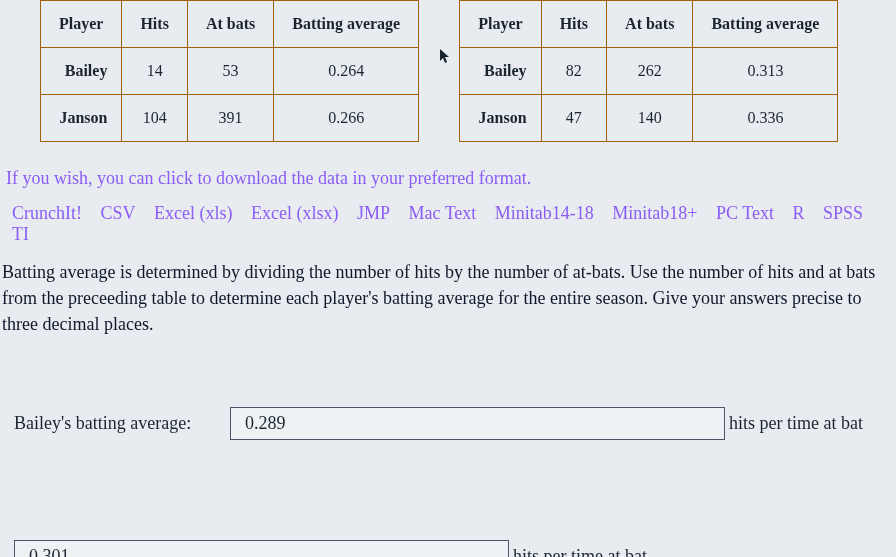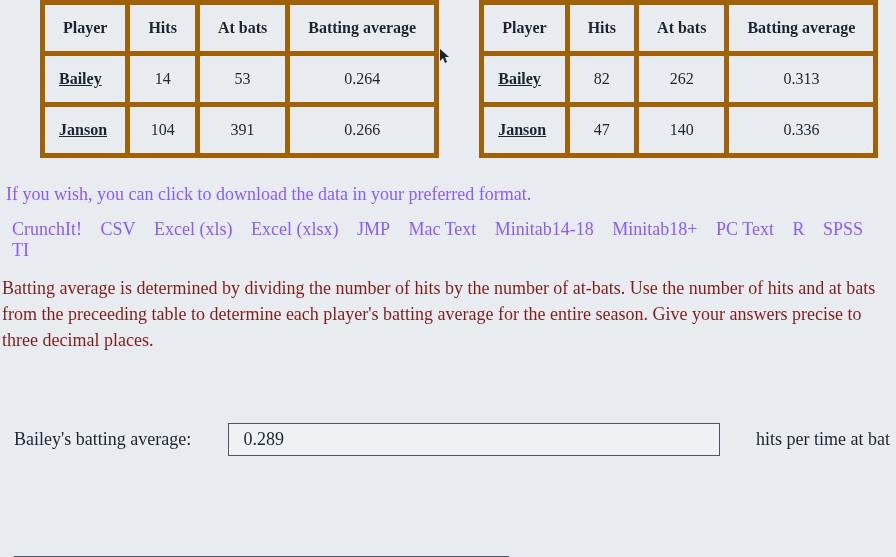--- a/index.html
+++ b/index.html
@@ -18,34 +18,33 @@
       display: flex;
       gap: 40px;
       padding-left: 40px;
       padding-top: 0;
     }
     table {
       border-collapse: collapse;
       background: #e8ecf0;
     }
     th, td {
-      border: 5px solid #a16207;
+      border: 1px solid #a16207;
       padding: 14px 18px;
       text-align: center;
       font-size: 16px;
     }
     th {
       font-weight: bold;
     }
     td.name {
       font-weight: bold;
-      text-align: left;
+      text-align: right;
       padding-left: 14px;
       padding-right: 14px;
-      text-decoration: underline;
     }
     .cursor {
       position: absolute;
       left: 440px;
       top: 49px;
       font-size: 14px;
       pointer-events: none;
     }
     .download-line {
       margin: 26px 0 0 0;
@@ -60,21 +59,21 @@
     .links-row a {
       color: #8b5cf6;
       text-decoration: none;
       margin-right: 14px;
       cursor: pointer;
     }
     .instructions {
       margin: 14px 6px 0 2px;
       font-size: 18px;
       line-height: 1.45;
-      color: #7f1d1d;
+      color: #0f172a;
     }
     .answer-row {
       display: flex;
       align-items: center;
       margin-top: 70px;
       padding: 0 6px 0 14px;
       border-radius: 15px;
     }
     .answer-row.second {
       margin-top: 100px;
@@ -87,21 +86,21 @@
       width: 495px;
       height: 33px;
       border: 1px solid #4a5568;
       background: #eef2f5;
       font-size: 18px;
       font-family: inherit;
       padding: 4px 14px;
       color: #1a2530;
     }
     .answer-unit {
-      margin-left: 36px;
+      margin-left: 4px;
       font-size: 18px;
       white-space: nowrap;
     }
   </style>
 </head>
 <body>
 
 <div class="tables-row">
   <table>
     <thead>

